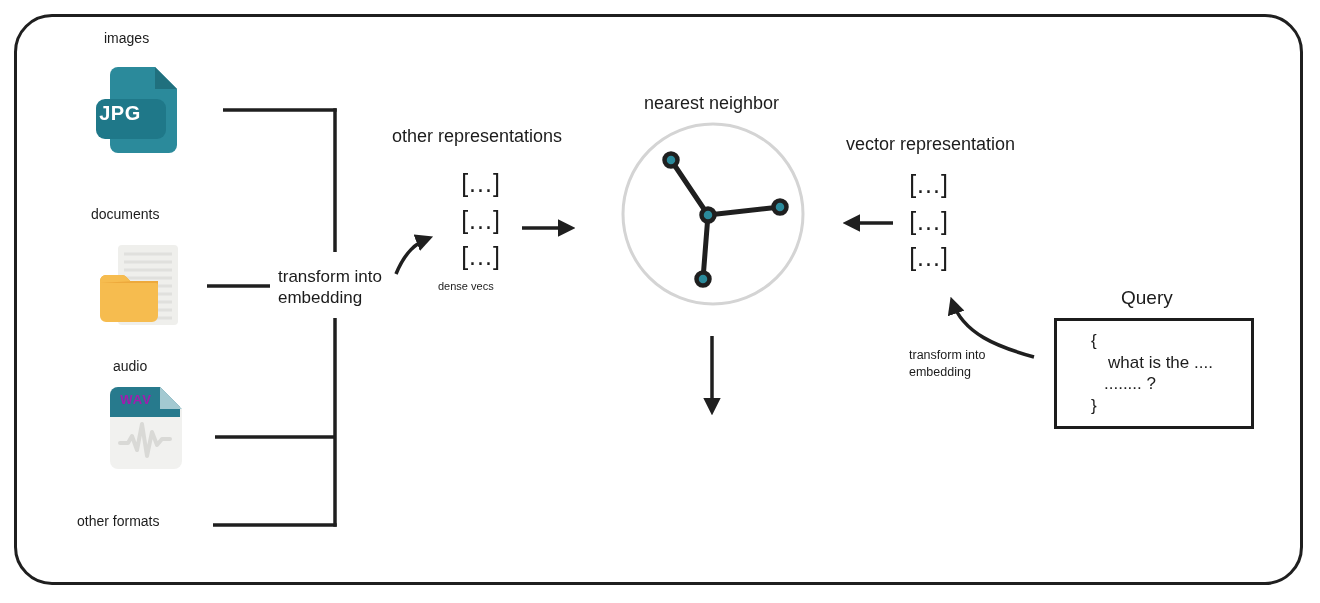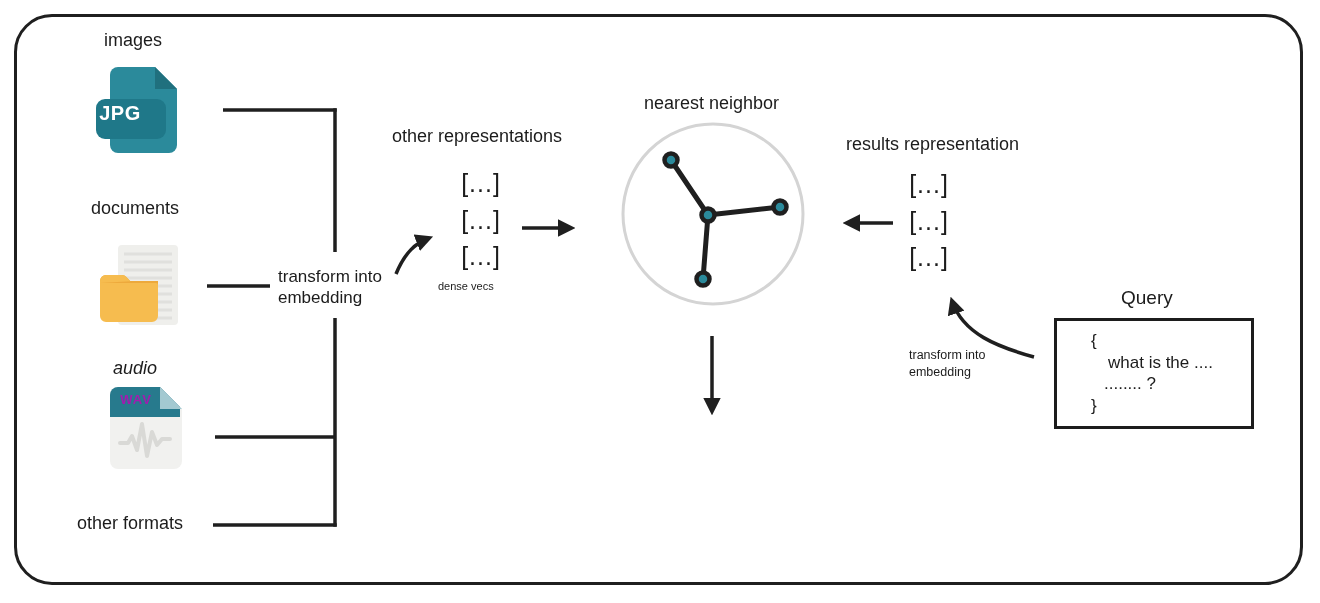--- a/index.html
+++ b/index.html
@@ -5,24 +5,24 @@
   html,body { margin:0; padding:0; background:#ffffff; }
   .canvas {
     position:relative; width:1320px; height:603px; background:#ffffff;
     font-family:"Liberation Sans","DejaVu Sans",sans-serif; color:#1c1c1c; overflow:hidden;
   }
   .frame {
     position:absolute; left:14px; top:14px; width:1289px; height:571px;
     border:3px solid #1f1f1f; border-radius:38px; box-sizing:border-box;
   }
   .layer { position:absolute; left:0; top:0; }
-  .lbl { position:absolute; font-size:18px; white-space:nowrap; }
+  .lbl { position:absolute; font-size:14px; white-space:nowrap; }
   .lbl-images { left:104px; top:30px; }
-  .lbl-documents { left:91px; top:198px; }
-  .lbl-audio { left:113px; top:358px;font-style:italic; }
+  .lbl-documents { left:91px; top:206px; }
+  .lbl-audio { left:113px; top:358px; }
   .lbl-other { left:77px; top:513px; }
   .transform-left { position:absolute; left:278px; top:266px; font-size:17px; line-height:21px; }
   .vec-title-left { position:absolute; left:392px; top:126px; font-size:18px; white-space:nowrap; }
   .vec-col { position:absolute; width:58px; text-align:center; font-size:25px; line-height:36.5px; letter-spacing:1px; font-weight:400; }
   .vec-col-left { left:452px; top:165px; }
   .vec-col-right { left:900px; top:166px; }
   .dense-vecs { position:absolute; left:438px; top:280px; font-size:11px; }
   .nn-title { position:absolute; left:644px; top:93px; font-size:18px; white-space:nowrap; }
   .vec-title-right { position:absolute; left:846px; top:134px; font-size:18px; white-space:nowrap; }
   .transform-right { position:absolute; left:909px; top:347px; font-size:12.5px; line-height:16.5px; }
@@ -147,21 +147,21 @@
   <div class="vec-col vec-col-left">
     <div>[...]</div>
     <div>[...]</div>
     <div>[...]</div>
   </div>
   <div class="dense-vecs">dense vecs</div>
 
   <div class="nn-title">nearest neighbor</div>
 
 
-  <div class="vec-title-right">results representation</div>
+  <div class="vec-title-right">vector representation</div>
   <div class="vec-col vec-col-right">
     <div>[...]</div>
     <div>[...]</div>
     <div>[...]</div>
   </div>
 
   <div class="transform-right">
     <div>transform into</div>
     <div>embedding</div>
   </div>

